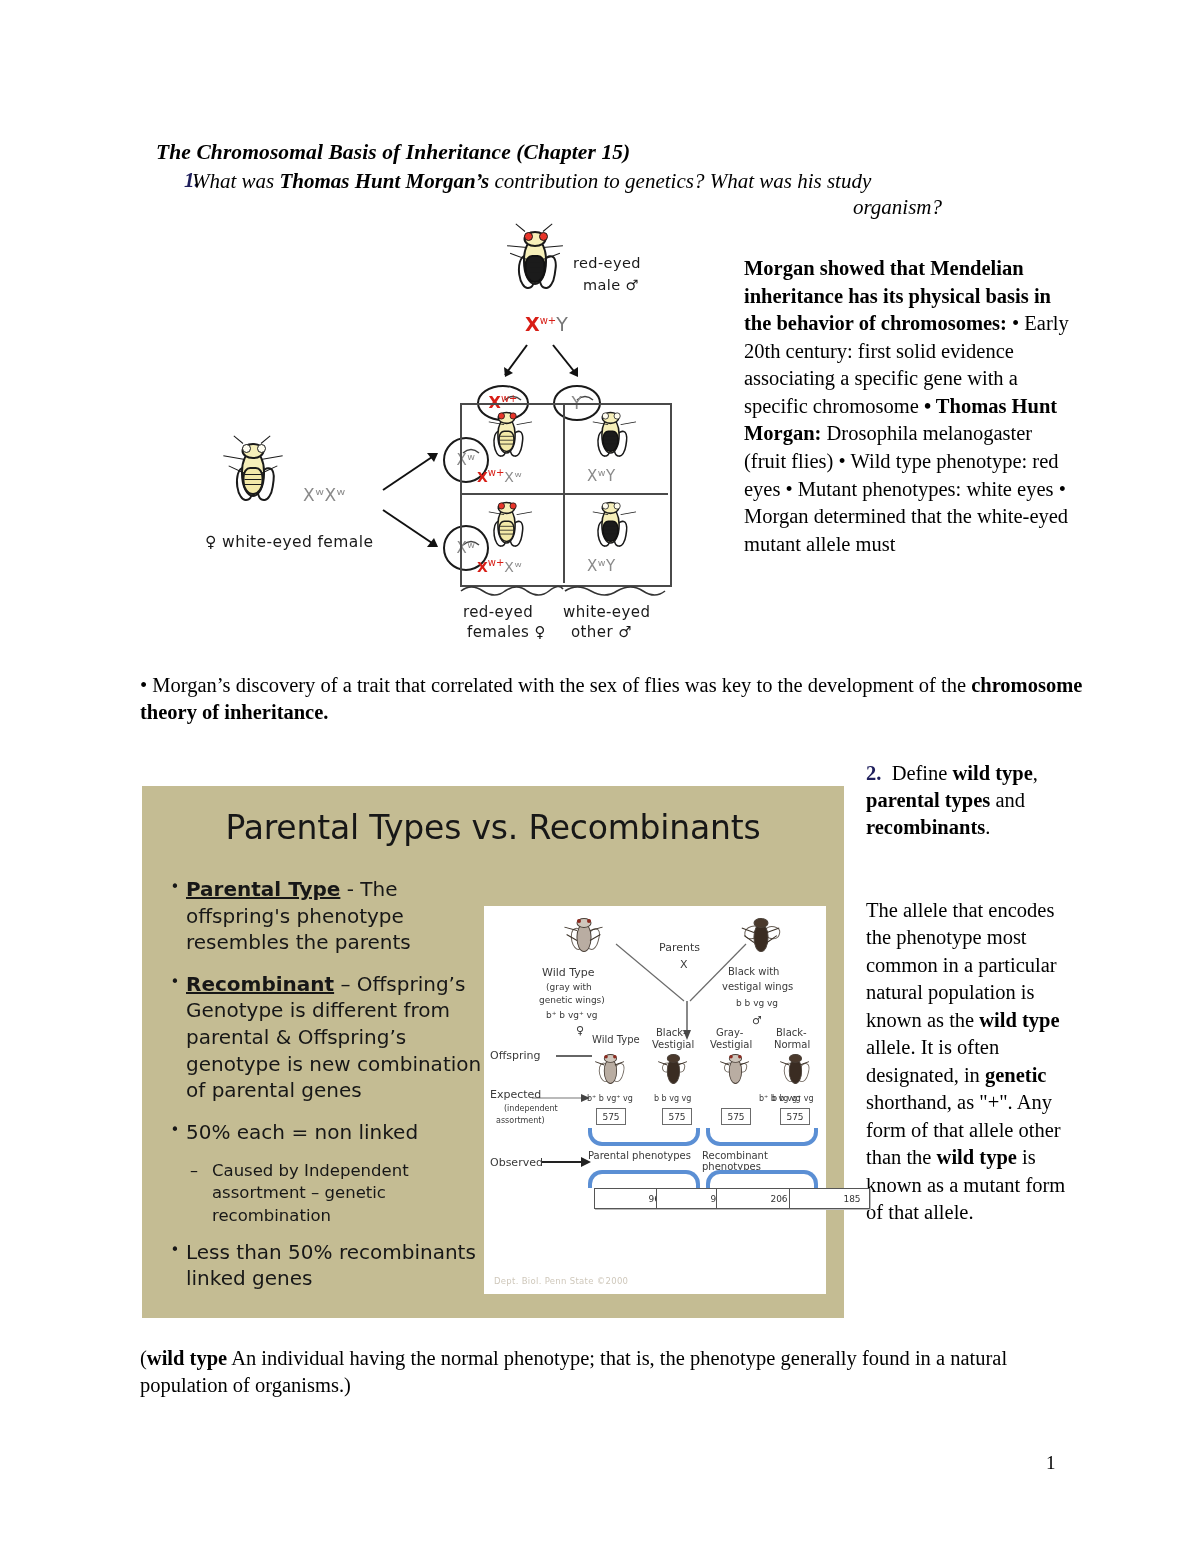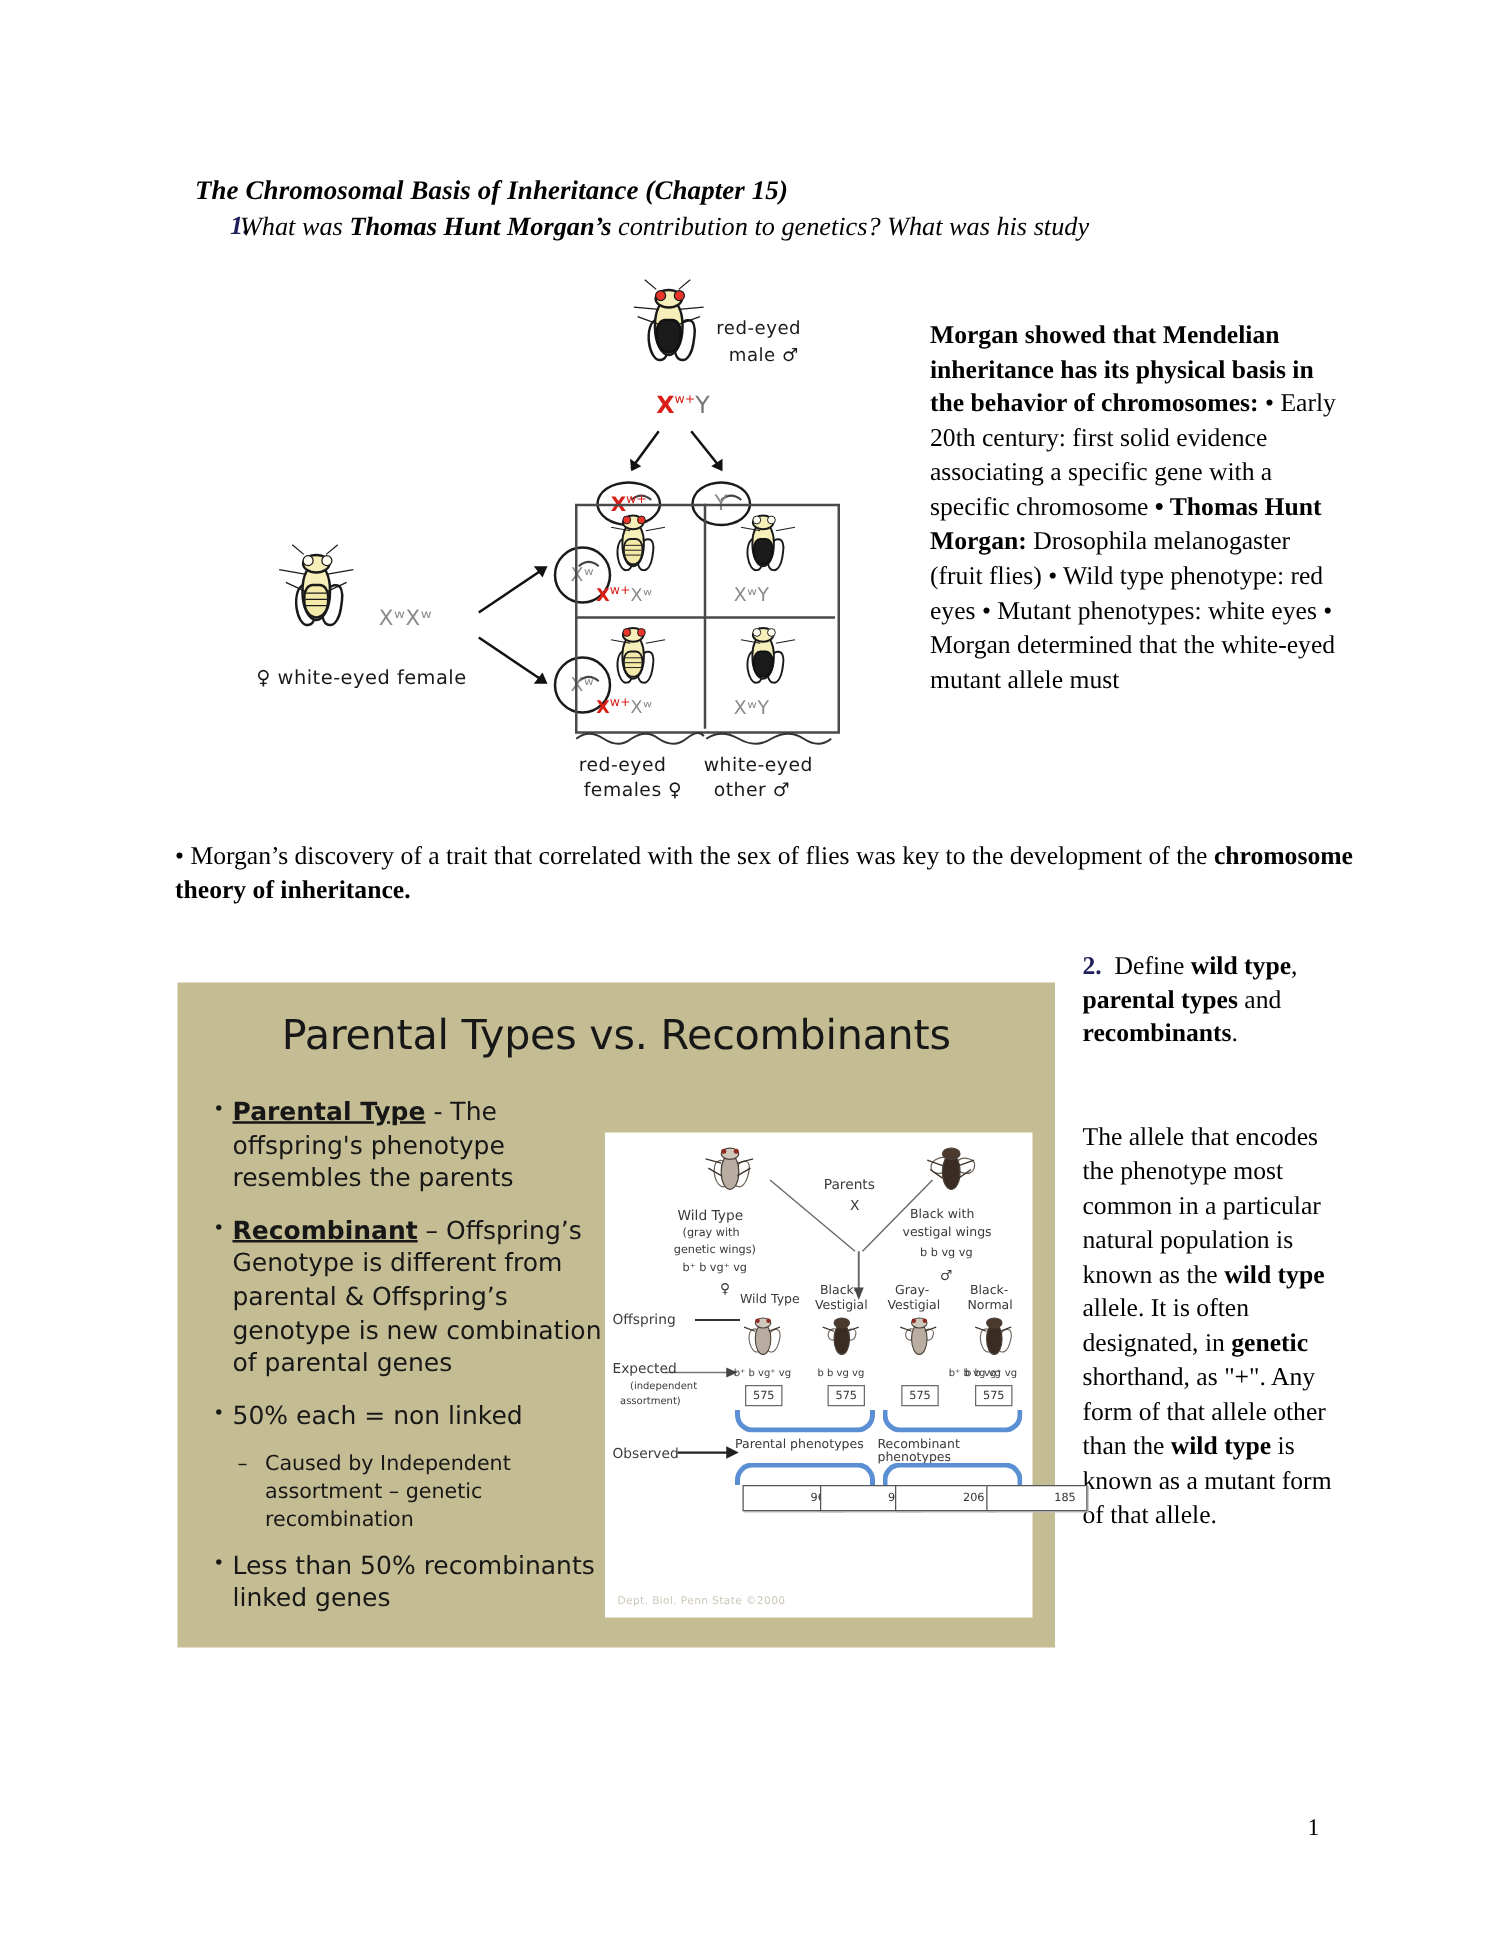--- a/index.html
+++ b/index.html
@@ -122,20 +122,21 @@
 <body>
 
 <div class="page">
 
   <div id="header">
     <div id="doc-title">The Chromosomal Basis of Inheritance (Chapter 15)</div>
     <div id="q1-row">
       <div id="q1-num">1.</div>
       <div id="q1-text">
         <span>What was </span><span class="b">Thomas Hunt Morgan’s</span><span> contribution to genetics?  What was his study</span>
+        <span class="l2">organism?</span>
       </div>
     </div>
   </div>
 
   <div id="fig1">
 
     <div class="fly" style="left:300px;top:0px;width:60px;height:78px;">
       <div class="wing l"></div>
       <div class="wing r"></div>
       <div class="body"></div>
@@ -470,15 +471,18 @@
       <div class="cx t11" style="left:6px;top:250px;">Observed</div>
       <div class="numbox obs" style="left:110px;top:282px;width:34px;height:19px;">965</div>
       <div class="numbox obs" style="left:172px;top:282px;width:34px;height:19px;">944</div>
       <div class="numbox obs" style="left:232px;top:282px;width:34px;height:19px;">206</div>
       <div class="numbox obs" style="left:292px;top:282px;width:34px;height:19px;margin-left:13px;">185</div>
 
       <div id="copy">Dept. Biol. Penn State ©2000</div>
     </div>
   </div>
 
+  <div id="para2">
+    <span>(</span><span class="b">wild type</span><span> An individual having the normal phenotype; that is, the phenotype generally found in a natural population of organisms.)</span>
+  </div>
 
   <div id="pagenum">1</div>
 </div>
 
 </body></html>

